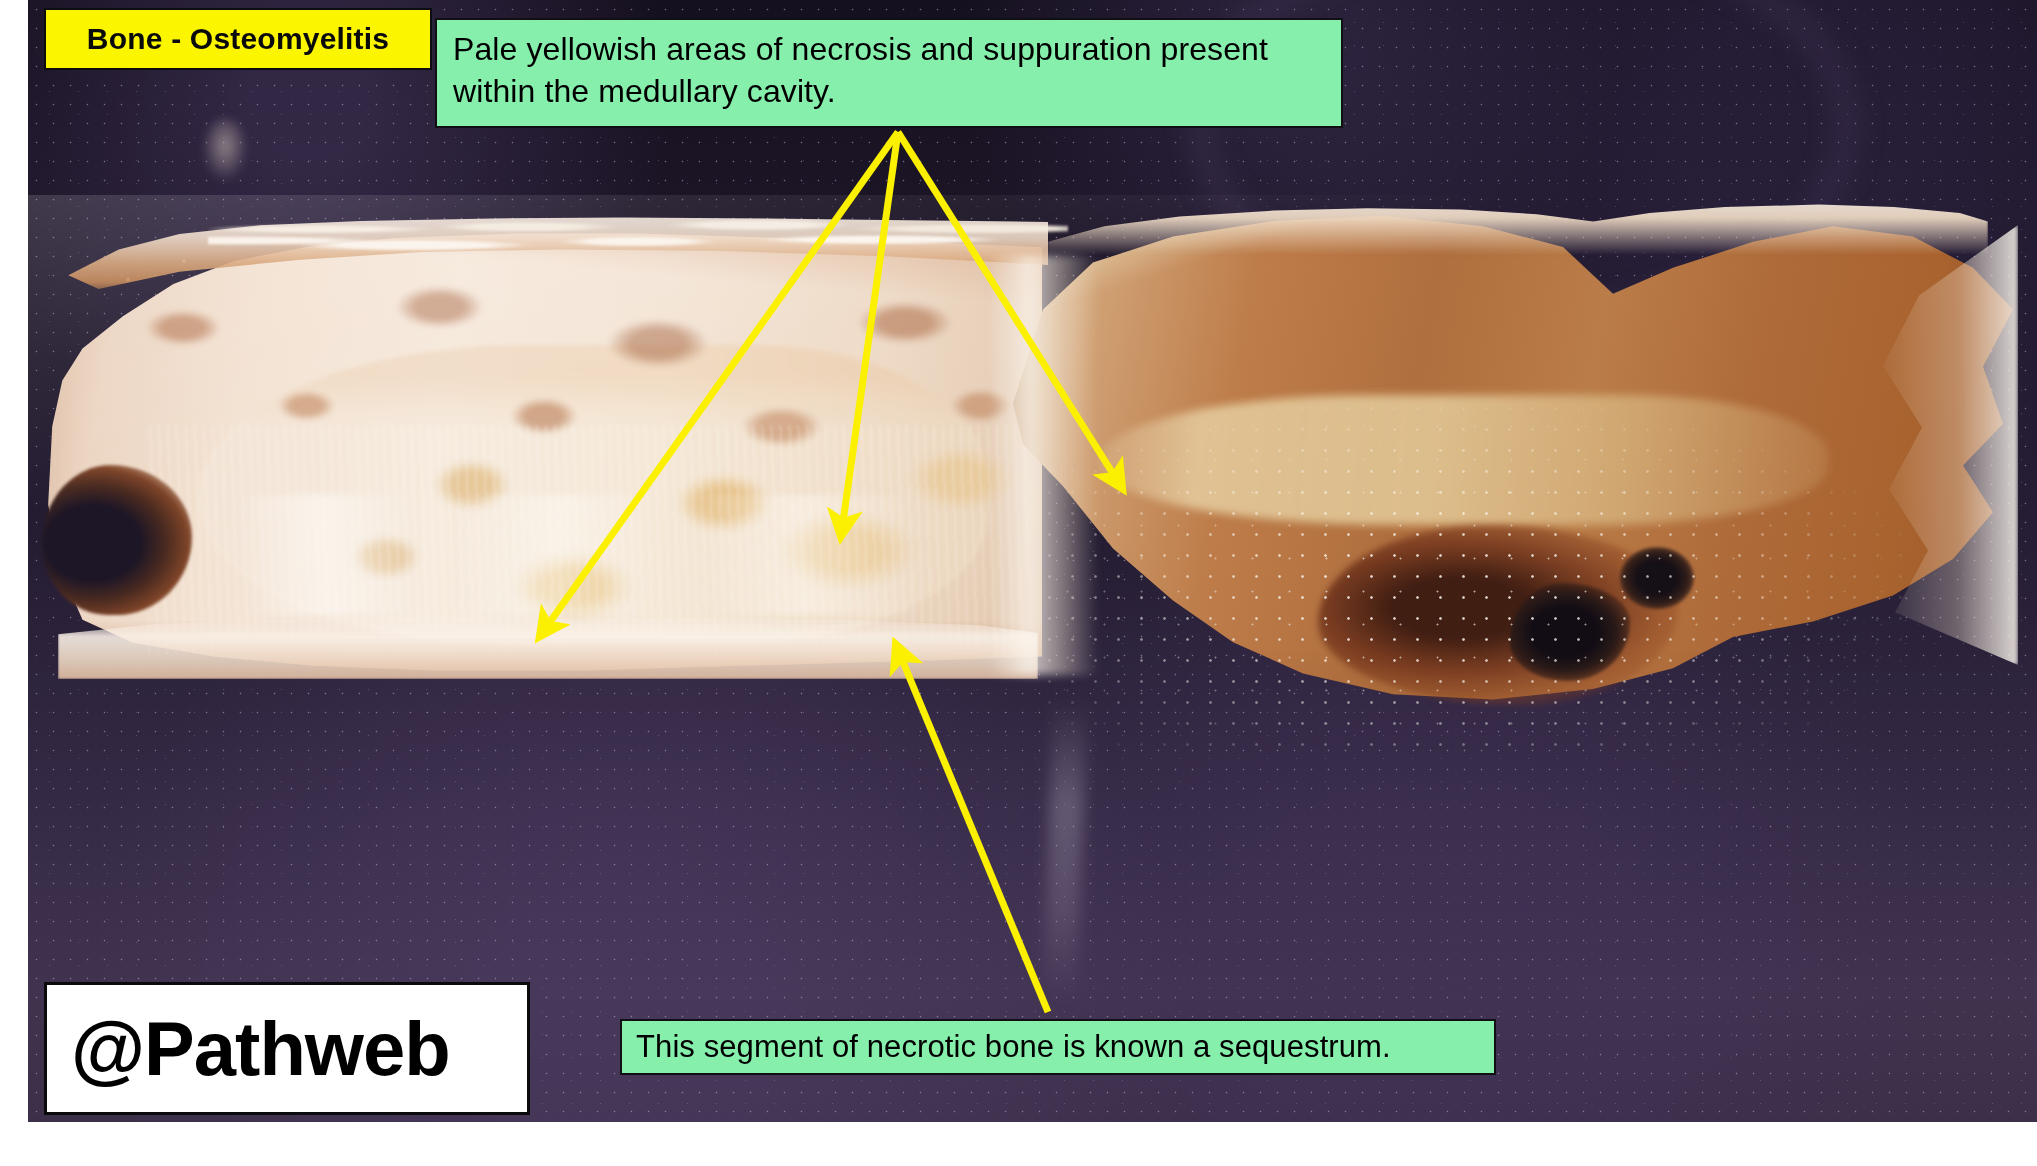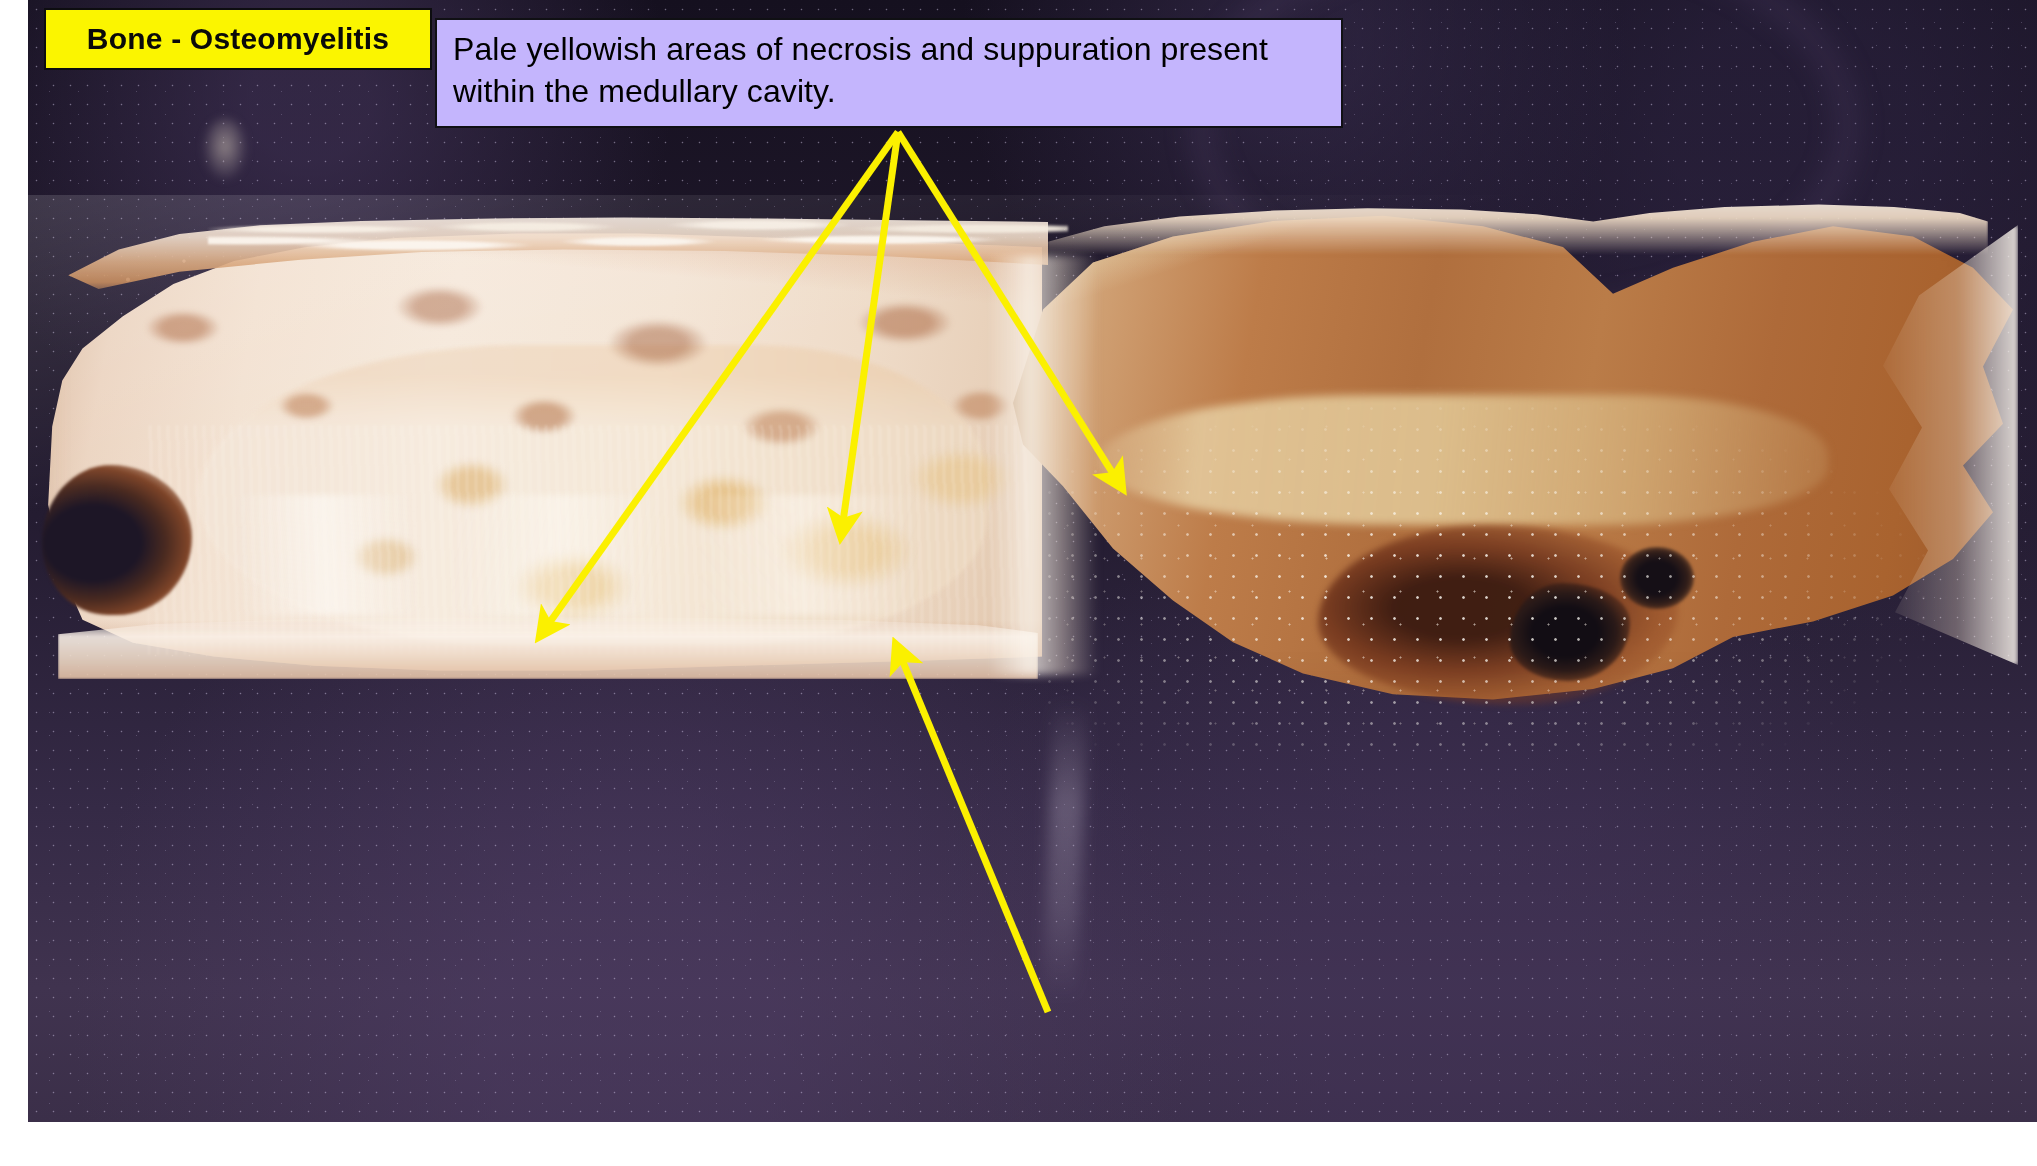--- a/index.html
+++ b/index.html
@@ -250,21 +250,21 @@
     left:0;top:0;width:1985px;height:520px;
     background:linear-gradient(168deg, rgba(255,255,255,.14) 0%, rgba(255,255,255,0) 34%);
     pointer-events:none;
   }
 
   
   #arrows{position:absolute;left:0;top:0;width:2037px;height:1166px;pointer-events:none;}
 
   
   .callout{
-    position:absolute;background:#c4b5fd;border:2px solid #101014;
+    position:absolute;background:#86efac;border:2px solid #101014;
     box-sizing:border-box;display:flex;align-items:center;
     font-family:"Liberation Sans", sans-serif;color:#000000;
   }
   #callout-necrosis{
     left:435px;top:18px;width:908px;height:110px;
     padding:6px 16px 10px 16px;
   }
   #callout-necrosis .txt{font-size:32px;line-height:1.30;letter-spacing:.1px;}
   #callout-sequestrum{
     left:620px;top:1019px;width:876px;height:56px;padding:0 14px;
@@ -340,19 +340,25 @@
       <line x1="898" y1="132" x2="841" y2="536"></line>
       <line x1="898" y1="132" x2="1122" y2="488"></line>
       <line x1="1048" y1="1012" x2="896" y2="645"></line>
     </g>
   </svg>
 
   <div class="callout" id="callout-necrosis">
     <span class="txt">Pale yellowish areas of necrosis and suppuration present within the medullary cavity.</span>
   </div>
 
+  <div class="callout" id="callout-sequestrum">
+    <span class="txt">This segment of necrotic bone is known a sequestrum.</span>
+  </div>
 
   <div id="title-chip">
     <span class="txt">Bone - Osteomyelitis</span>
   </div>
 
+  <div id="watermark">
+    <span class="txt">@Pathweb</span>
+  </div>
 
 </div>
 
 </body></html>

